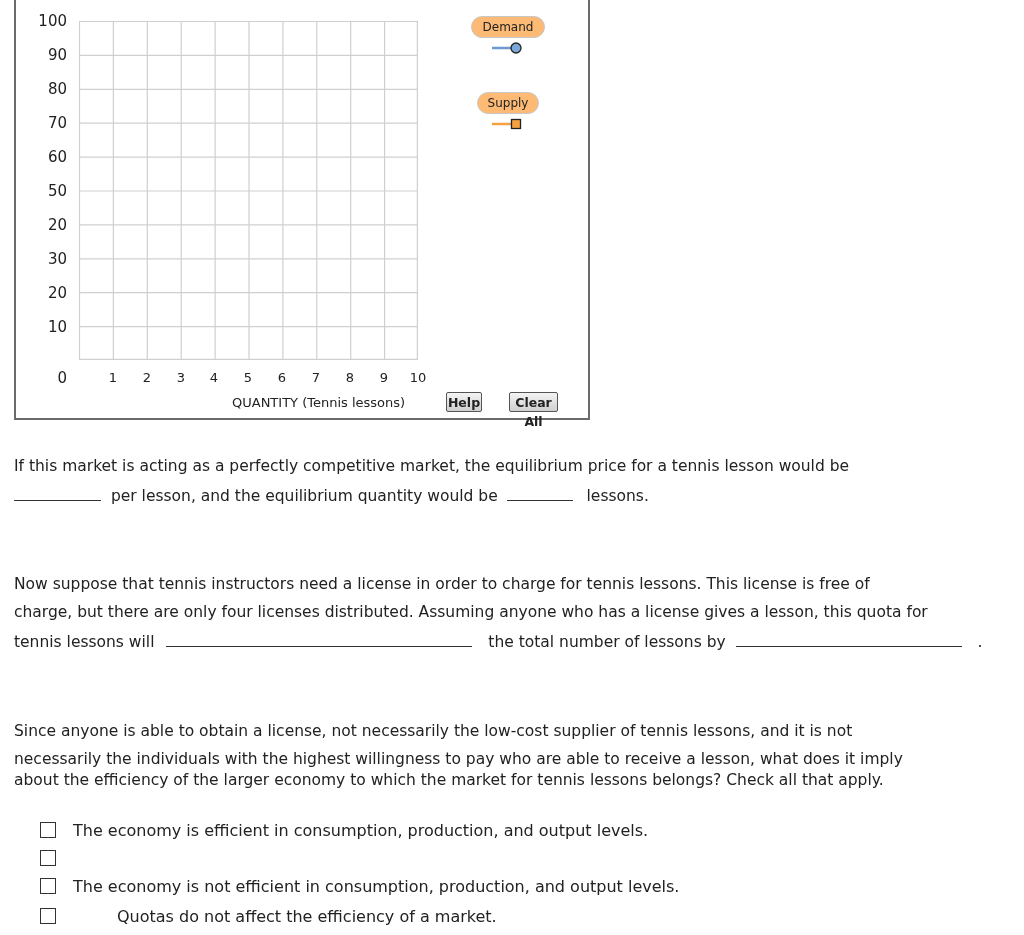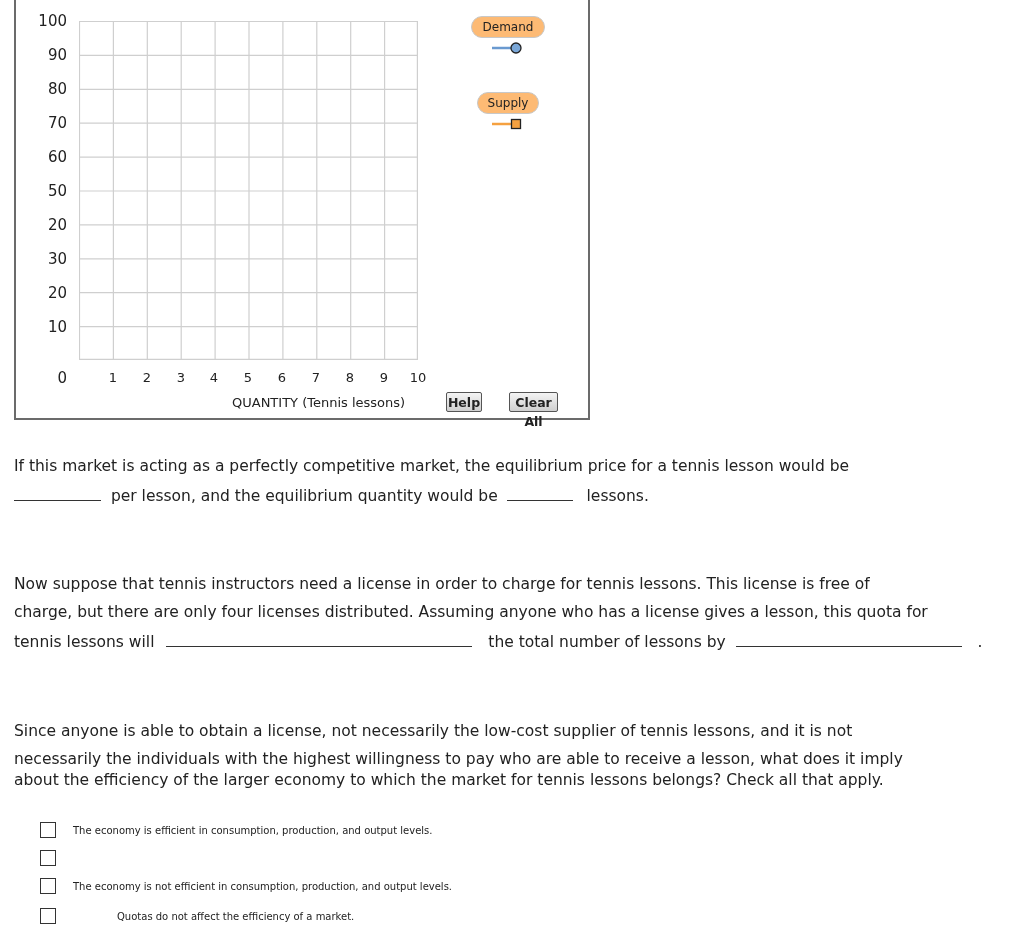--- a/index.html
+++ b/index.html
@@ -17,21 +17,21 @@
            background: linear-gradient(#f4f4f4, #cfcfcf); font-size: 12.5px; font-weight: bold; color: #222;
            line-height: 19px; text-align: center; padding: 0; box-sizing: border-box; cursor: pointer;
            font-family: "DejaVu Sans", sans-serif; }
     .pill { position: absolute; border: 1px solid #c8c8c8; border-radius: 12px; background: #fdba74;
             font-size: 12px; color: #222; text-align: center; line-height: 20px; box-sizing: border-box; cursor: pointer; }
     .legend-icon { position: absolute; cursor: pointer; }
     .para { position: absolute; left: 14px; font-size: 15.5px; line-height: 28px; color: #222; white-space: nowrap; }
     .blank { display: inline-block; border-bottom: 1px solid #333; height: 20px; vertical-align: baseline; cursor: text; }
     .check-row { position: absolute; left: 40px; height: 22px; display: flex; align-items: center; }
     .checkbox { width: 16px; height: 16px; border: 1px solid #333; box-sizing: border-box; background: #fff; cursor: pointer; }
-    .check-label { margin-left: 17px; font-size: 10px; color: #222; white-space: nowrap; }
+    .check-label { margin-left: 17px; font-size: 16px; color: #222; white-space: nowrap; }
   </style>
 </head>
 <body>
 
 <div class="graph-frame"></div>
 
 <div class="grid">
   <svg width="339" height="339" viewBox="0 0 339 339">
     <g stroke="#cfcfcf" stroke-width="1.2">
       <line x1="0.5" y1="0" x2="0.5" y2="339"></line>

